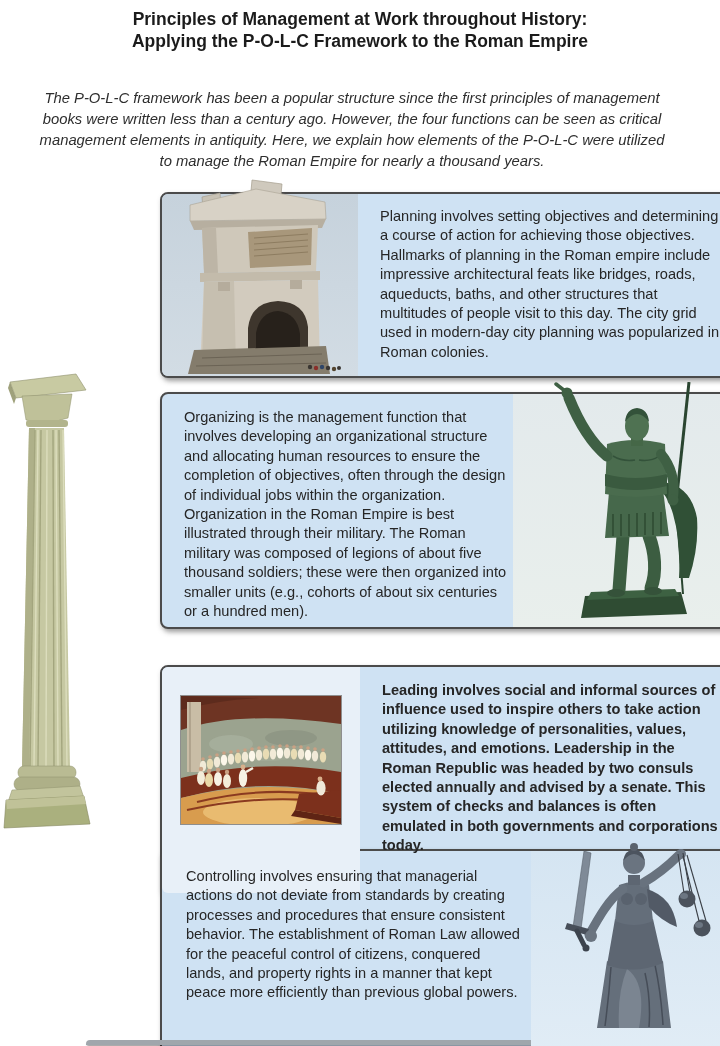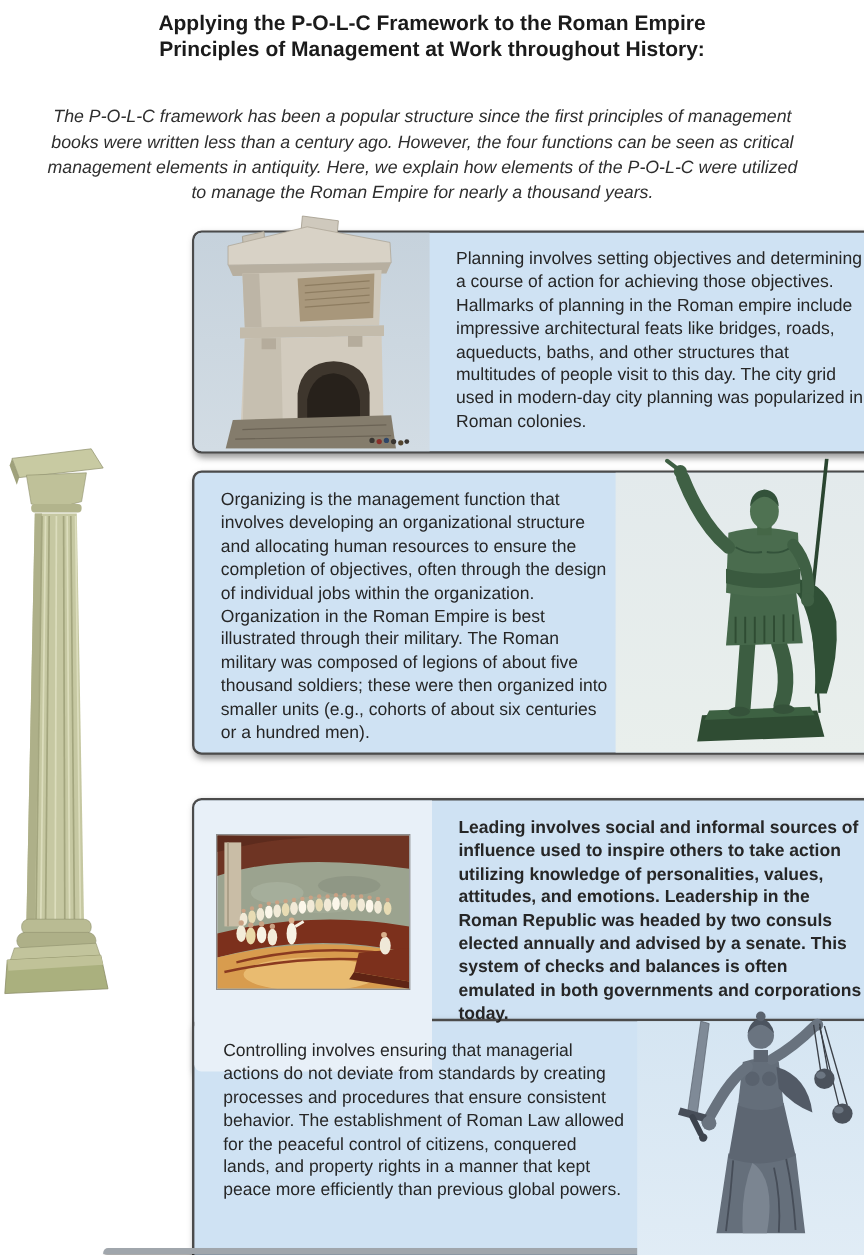--- a/index.html
+++ b/index.html
@@ -44,22 +44,22 @@
   #next-edge{position:absolute;left:86px;top:1040px;width:634px;height:5px;
              background:#a0a6ac;border-radius:4px 4px 0 0;
              box-shadow:1px 2px 2px rgba(0,0,0,0.35);}
 </style>
 </head>
 <body>
 
 <div id="stage">
 
   <div class="title">
+    <div>Principles of Management at Work throughout History:</div>
     <div>Applying the P-O-L-C Framework to the Roman Empire</div>
-    <div>Principles of Management at Work throughout History:</div>
   </div>
 
   <div class="intro">The P-O-L-C framework has been a popular structure since the first principles of management books were written less than a century ago. However, the four functions can be seen as critical management elements in antiquity. Here, we explain how elements of the P-O-L-C were utilized to manage the Roman Empire for nearly a thousand years.</div>
 
   <div id="column-wrap">
     <svg width="90" height="480" viewBox="0 0 90 480">
       <polygon points="8,16 14,32 12,38 6,22" fill="#9fa17b"></polygon>
       <polygon points="8,16 74,8 84,24 14,32" fill="#c8caa2" stroke="#8f916d" stroke-width="0.6"></polygon>
       <path d="M20,30 L70,28 L66,52 Q45,59 24,54 Z" fill="#bfc199" stroke="#8f916d" stroke-width="0.5"></path>
       <rect x="24" y="54" width="42" height="7" rx="3" fill="#b2b48c"></rect>

